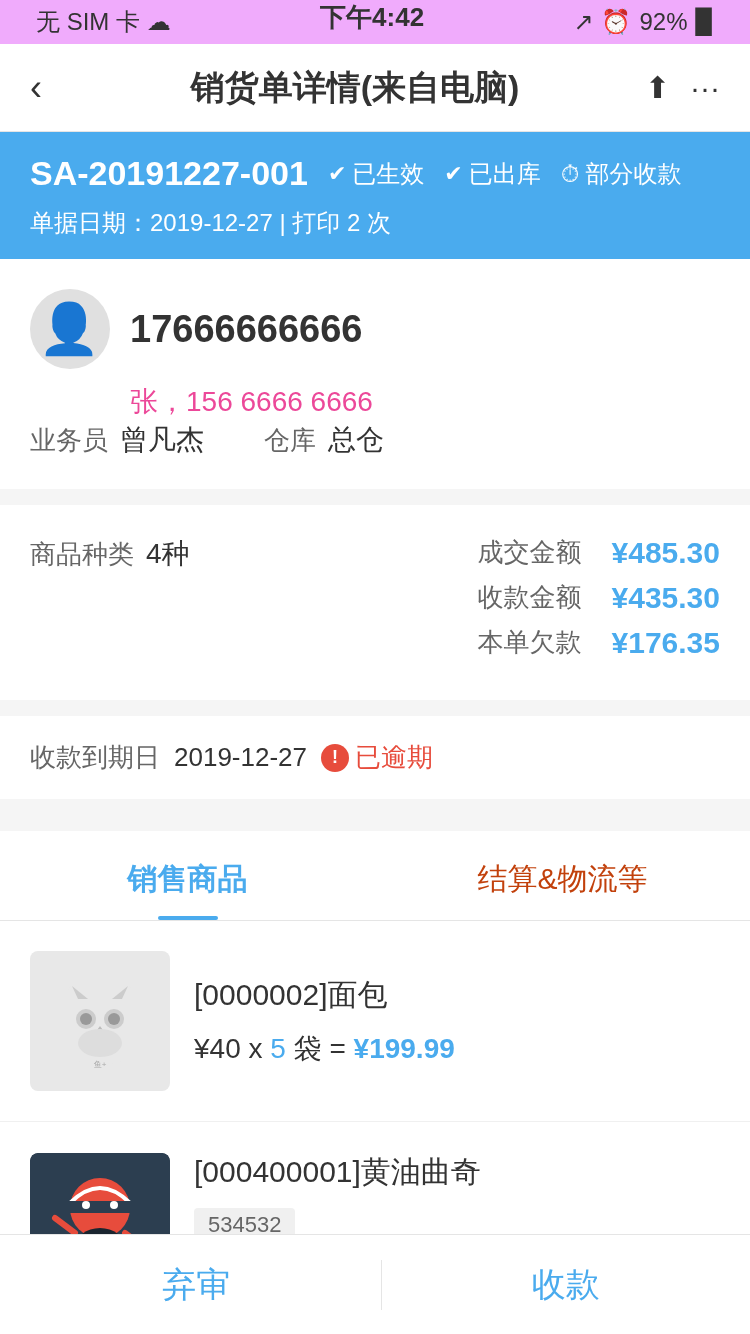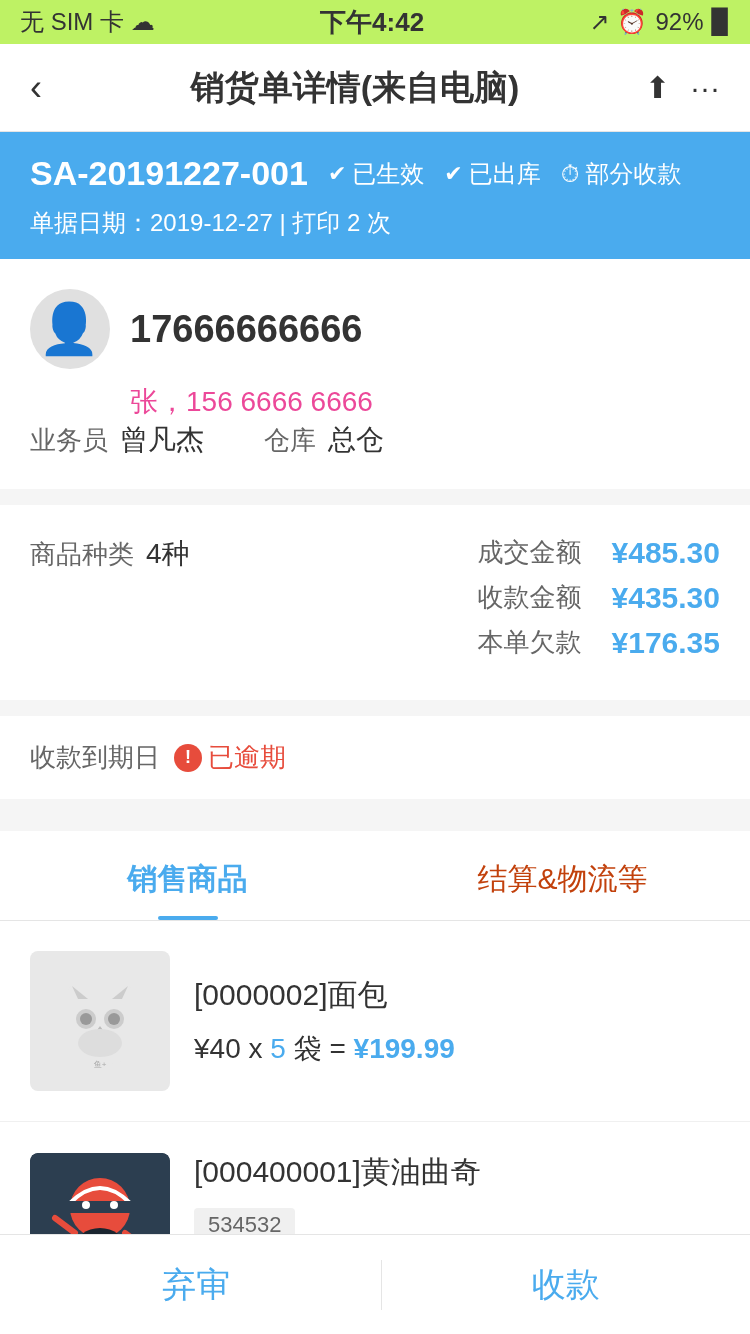--- a/index.html
+++ b/index.html
@@ -8,26 +8,25 @@
       font-family: -apple-system, 'PingFang SC', 'Helvetica Neue', sans-serif;
       width: 750px;
       min-height: 1334px;
       background: #f5f5f5;
       font-size: 28px;
       color: #333;
     }
 
     
     .status-bar {
-      background: #bef264;
+      background: #f0abfc;
       height: 44px;
       display: flex;
-      align-items: center;
       justify-content: space-between;
-      padding: 0 20px;
+      padding: 0 36px;
       font-size: 24px;
       font-weight: 500;
     }
     .status-left { display: flex; align-items: center; gap: 10px; }
     .status-center { font-size: 26px; font-weight: 600; }
     .status-right { display: flex; align-items: center; gap: 8px; font-size: 24px; }
 
     
     .nav-bar {
       background: #fff;
@@ -421,20 +420,21 @@
         <span class="amount-val">¥176.35</span>
       </div>
     </div>
   </div>
 </div>
 
 <div class="divider"></div>
 
 <div class="due-section">
   <span class="due-label">收款到期日</span>
+  <span class="due-date">2019-12-27</span>
   <div class="overdue-badge">
     <div class="overdue-dot">!</div>
     <span class="overdue-text">已逾期</span>
   </div>
 </div>
 
 <div class="divider"></div>
 
 <div class="tabs-section">
   <div class="tabs-row">

